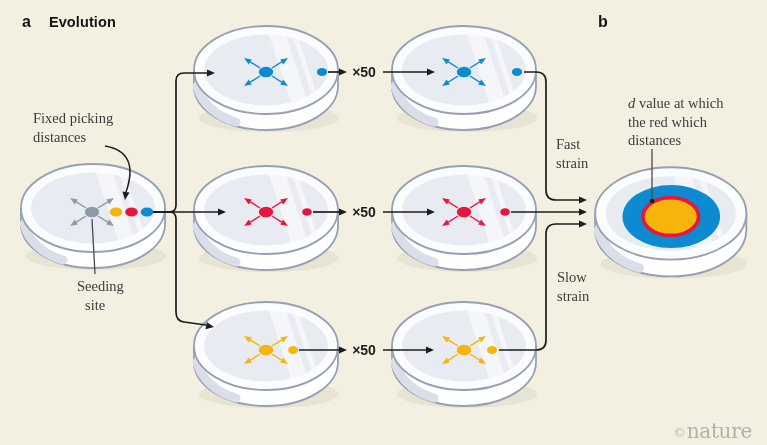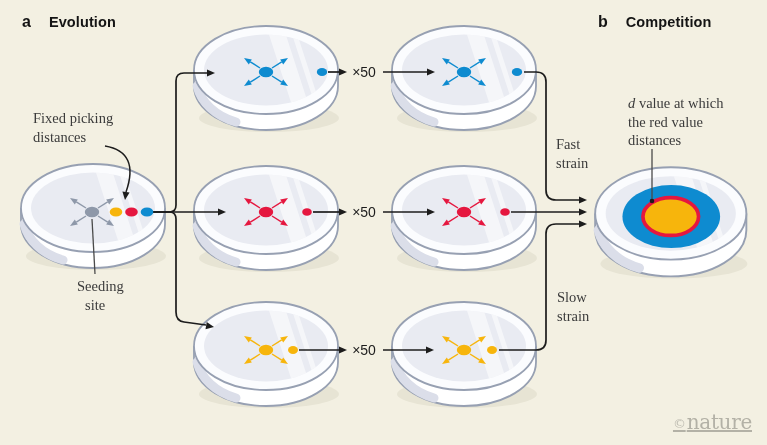--- a/index.html
+++ b/index.html
@@ -8,23 +8,23 @@
     background:#f3f0e2;
     font-family:"Liberation Sans",sans-serif;
     -webkit-font-smoothing:antialiased;
   }
   svg.art{position:absolute;left:0;top:0;}
   .panel-title-row{position:absolute;display:flex;align-items:baseline;gap:18px;color:#141414;}
   .panel-tag{font-size:16px;font-weight:700;}
   .panel-title{font-size:14.5px;font-weight:700;letter-spacing:.1px;}
   .lbl{position:absolute;color:#3b3b3b;font-size:14.5px;line-height:18.5px;font-family:Liberation Serif, serif;}
   .lbl .ind{display:block;padding-left:8px;}
-  .x50{position:absolute;width:38px;text-align:center;font-size:14px;color:#1c1c1c;}
-  .watermark{position:absolute;right:15px;bottom:11px;color:#b3b1a6;
-    font-family:"DejaVu Serif",serif;font-size:20px;letter-spacing:-.3px;text-decoration:underline;}
+  .x50{position:absolute;width:38px;text-align:center;font-size:14px;color:#1c1c1c;font-weight:bold;}
+  .watermark{position:absolute;right:15px;bottom:2px;color:#b3b1a6;
+    font-family:"DejaVu Serif",serif;font-size:20px;letter-spacing:-.3px;}
   .watermark .sym{font-family:"DejaVu Sans",sans-serif;font-size:13px;color:#bfbdb2;margin-right:1px;position:relative;top:-1px;}
   i.dv{font-style:italic;}
 </style>
 </head>
 <body>
 
 <div class="stage">
 
   <svg class="art" width="767" height="445" viewBox="0 0 767 445">
     <defs>
@@ -158,47 +158,46 @@
       <ellipse cx="492" cy="350" rx="5" ry="4" fill="#f7b50c"></ellipse>
     </g>
   </svg>
 
   <div class="panel-title-row" style="left:22px;top:13px;">
     <span class="panel-tag">a</span>
     <span class="panel-title">Evolution</span>
   </div>
   <div class="panel-title-row" style="left:598px;top:13px;">
     <span class="panel-tag">b</span>
-    <span class="panel-title">Competition</span>
   </div>
 
   <div class="lbl" style="left:77px;top:277px;">
     <span>Seeding</span>
     <span class="ind">site</span>
   </div>
 
   <div class="lbl" style="left:33px;top:109px;">
     <span>Fixed picking</span><br>
     <span>distances</span>
   </div>
 
   <div class="lbl" style="left:556px;top:119px;margin-top:16px;">
     <span>Fast</span><br>
     <span>strain</span>
   </div>
 
-  <div class="lbl" style="left:557px;top:288px;">
+  <div class="lbl" style="left:557px;top:268px;">
     <span>Slow</span><br>
     <span>strain</span>
   </div>
 
   <div class="lbl" style="left:628px;top:94px;">
     <i class="dv">d</i>
     <span>value at which</span><br>
-    <span>the red value</span><br>
+    <span>the red which</span><br>
     <span>distances</span>
   </div>
 
   <div class="x50" style="left:345px;top:64px;">×50</div>
   <div class="x50" style="left:345px;top:204px;">×50</div>
   <div class="x50" style="left:345px;top:342px;">×50</div>
 
   <div class="watermark">
     <span class="sym">©</span><span>nature</span>
   </div>

